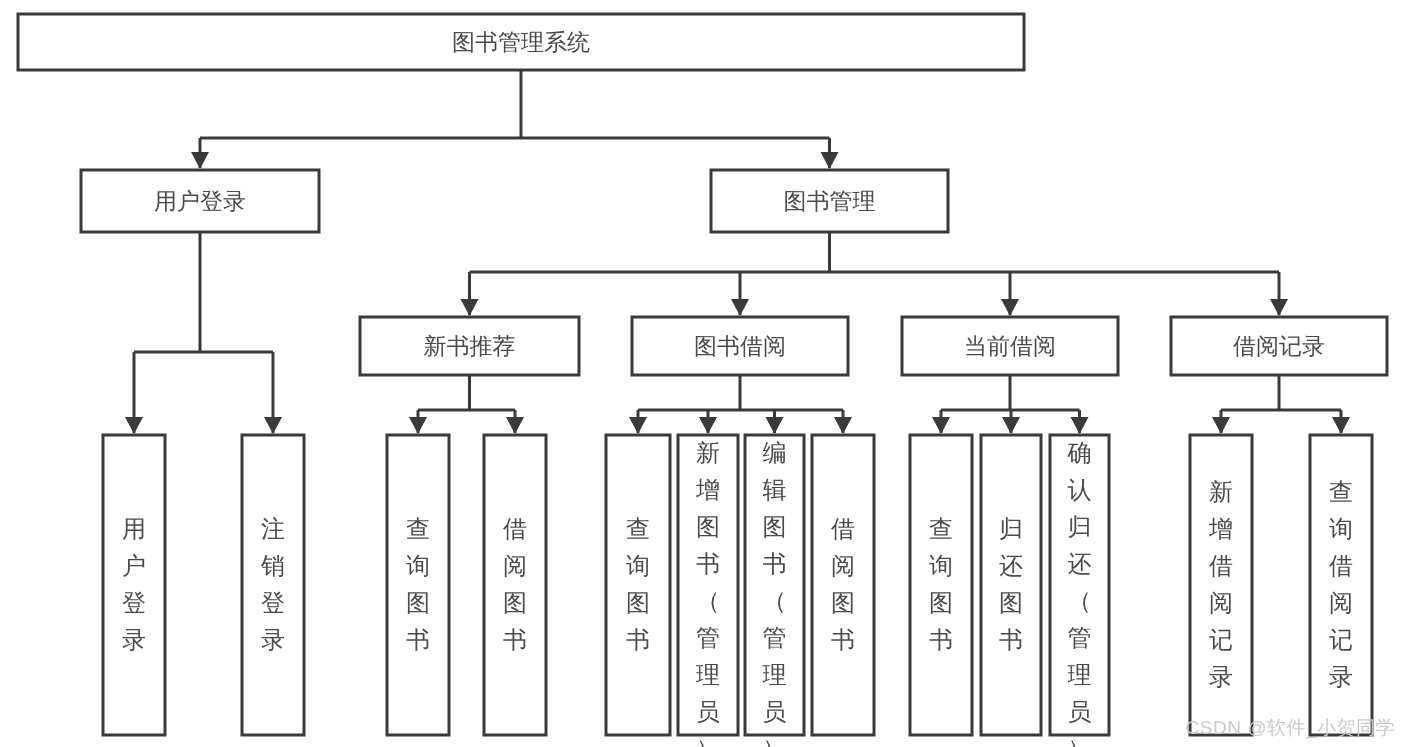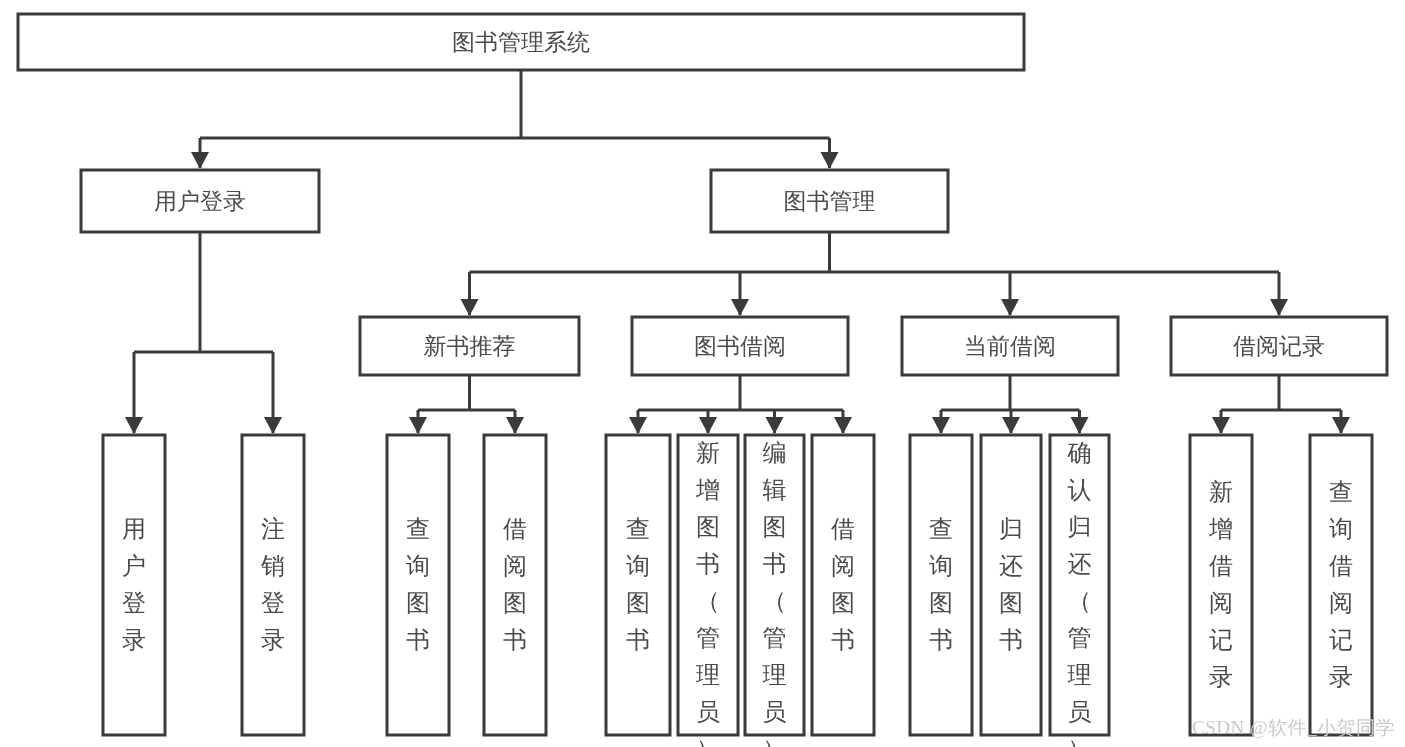--- a/index.html
+++ b/index.html
@@ -24,21 +24,21 @@
     fill:#4a4a4a;
     font-family:"DejaVu Sans","Liberation Sans",sans-serif;
     font-size:24px;
     text-anchor:middle;
   }
   .watermark{
     position:absolute;
     right:10px;bottom:6px;
     color:#c9c9c9;
     font-size:19px;
-    font-family:Liberation Serif, serif;
+    font-family:Liberation Sans, sans-serif;
     white-space:nowrap;
     letter-spacing:0.5px;
     margin-top:40px;
   }
 </style>
 </head>
 <body>
 
 <svg id="canvas" viewBox="0 0 1405 747" xmlns="http://www.w3.org/2000/svg">
   <g id="connectors">

